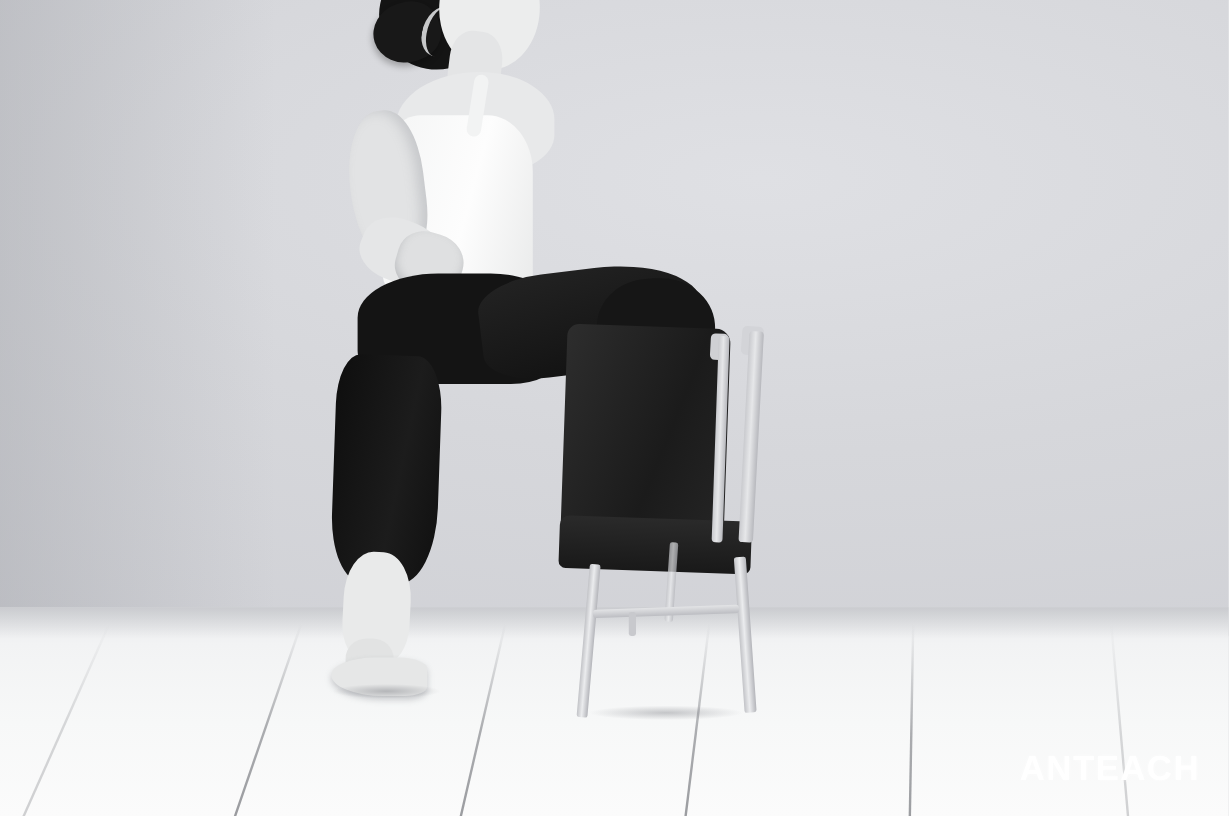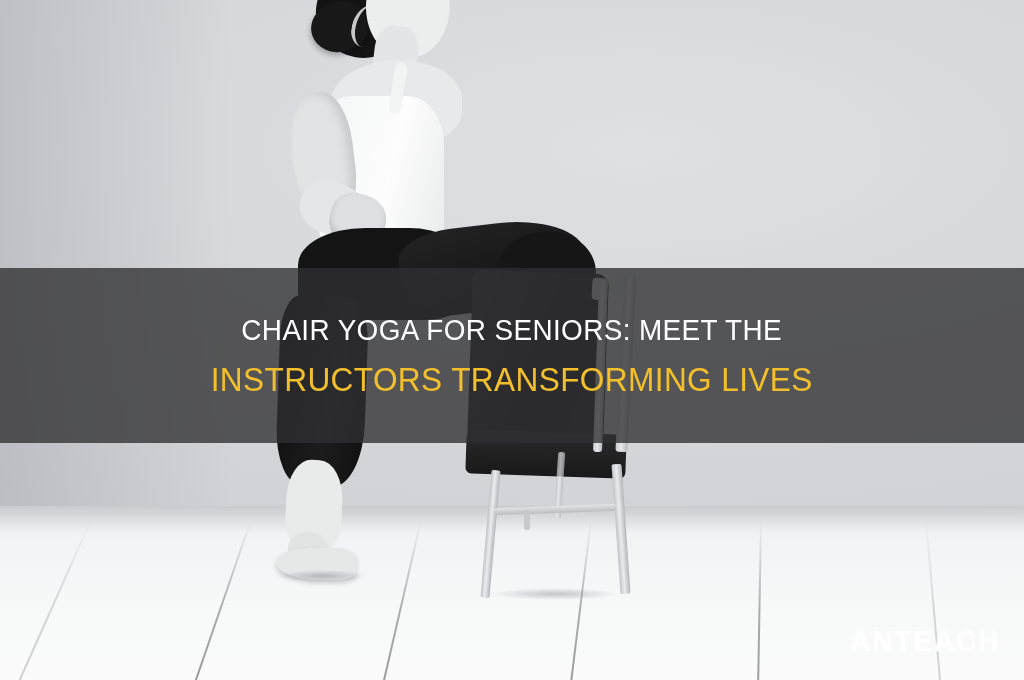--- a/index.html
+++ b/index.html
@@ -386,20 +386,16 @@
       <div class="chair-leg leg-fr"></div>
       <div class="chair-leg leg-bl"></div>
       <div class="stretcher"></div>
       <div class="stretcher-stub"></div>
     </div>
 
     <div class="chair-shadow"></div>
     <div class="foot-shadow"></div>
   </div>
 
-  <div class="overlay-band">
-    <div class="title-line title-line-1">CHAIR YOGA FOR SENIORS: MEET THE</div>
-    <div class="title-line title-line-2">INSTRUCTORS TRANSFORMING LIVES</div>
-  </div>
 
   <div class="watermark">ANTEACH</div>
 
 </div>
 
 </body></html>

